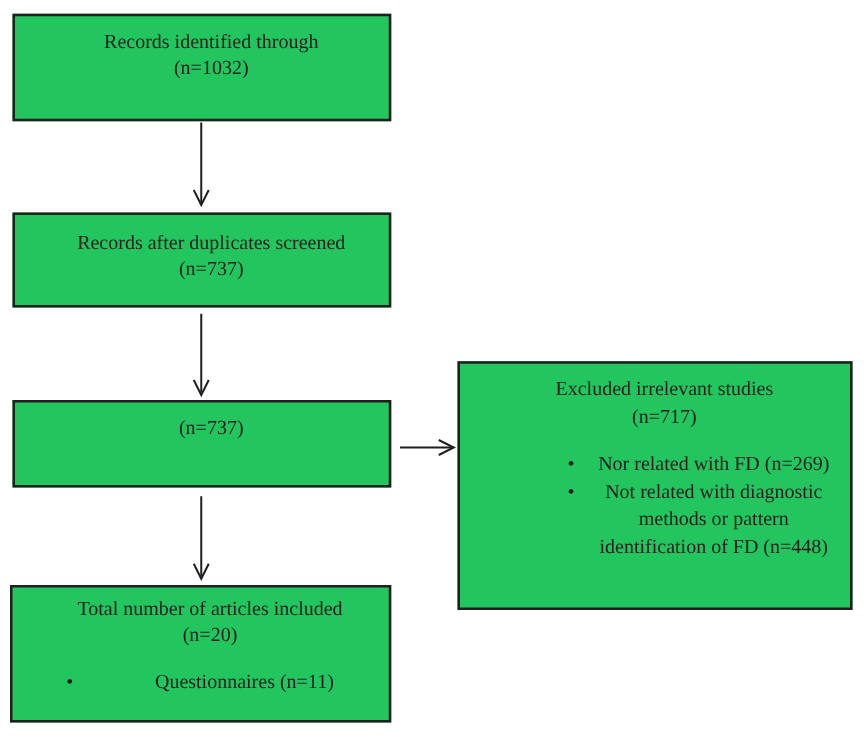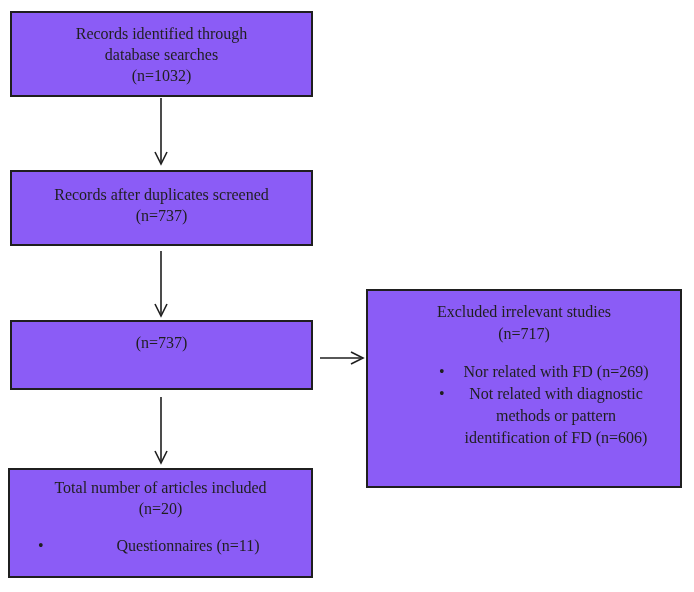--- a/index.html
+++ b/index.html
@@ -20,24 +20,25 @@
     position: absolute;
     left: 0;
     top: 0;
     width: 694px;
     height: 592px;
   }
   .box {
     position: absolute;
     border: 2px solid #1f1f1f;
     box-sizing: border-box;
-    background: #8b5cf6;
+    background: #22c55e;
     text-align: center;
     font-size: 16px;
     line-height: 21px;
+    padding-left: 15px;
   }
   .b-identified { left: 10px; top: 11px;  width: 303px; height: 86px;  padding-top: 10px; }
   .b-duplicates { left: 10px; top: 170px; width: 303px; height: 76px;  padding-top: 12px; }
   .b-screened   { left: 10px; top: 320px; width: 303px; height: 70px;  padding-top: 10px; }
   .b-included   { left: 8px;  top: 468px; width: 305px; height: 110px; padding-top: 7px; }
   .b-excluded   { left: 366px; top: 289px; width: 316px; height: 199px; padding-top: 10px; line-height: 22px; }
 
   .box ul {
     list-style: none;
     margin: 16px;
@@ -88,21 +89,20 @@
       </g>
       <g>
         <line x1="320" y1="358" x2="361" y2="358"></line>
         <polyline points="351,352 363,358 351,364"></polyline>
       </g>
     </g>
   </svg>
 
   <div class="box b-identified">
     <div>Records identified through</div>
-    <div>database searches</div>
     <div>(n=1032)</div>
   </div>
 
   <div class="box b-duplicates">
     <div>Records after duplicates screened</div>
     <div>(n=737)</div>
   </div>
 
   <div class="box b-screened">
     <div>(n=737)</div>
@@ -114,17 +114,17 @@
     <ul>
       <li>Questionnaires (n=11)</li>
     </ul>
   </div>
 
   <div class="box b-excluded">
     <div>Excluded irrelevant studies</div>
     <div>(n=717)</div>
     <ul>
       <li>Nor related with FD (n=269)</li>
-      <li>Not related with diagnostic methods or pattern identification of FD (n=606)</li>
+      <li>Not related with diagnostic methods or pattern identification of FD (n=448)</li>
     </ul>
   </div>
 
 </div>
 
 </body></html>

